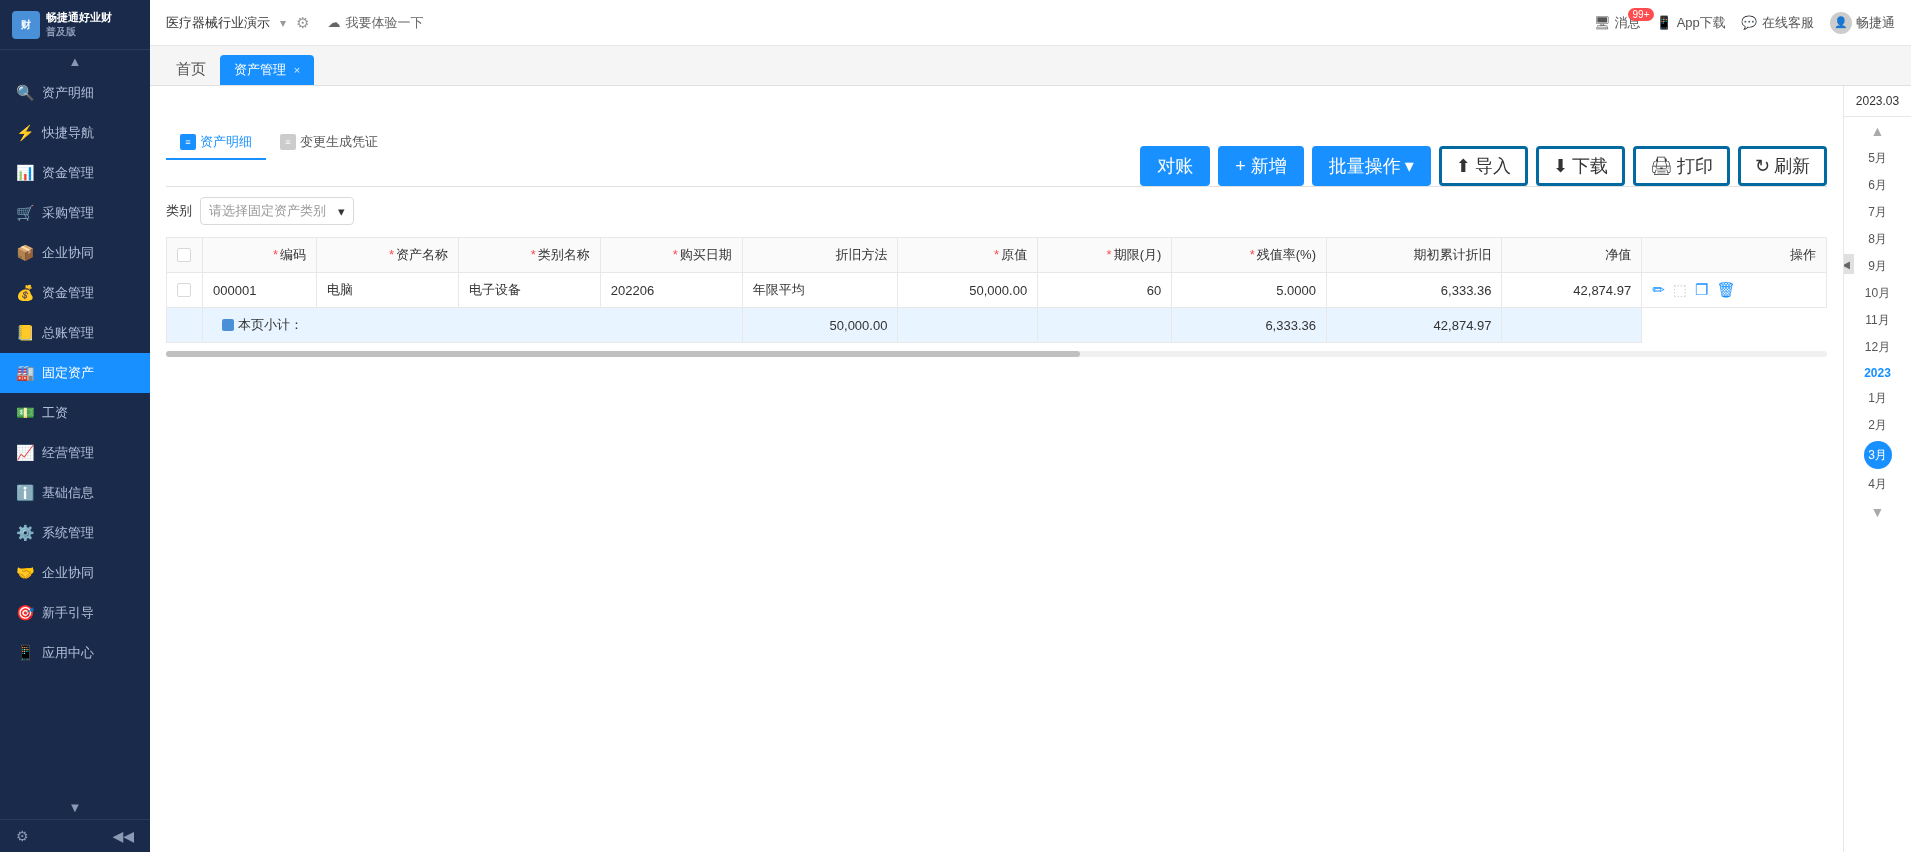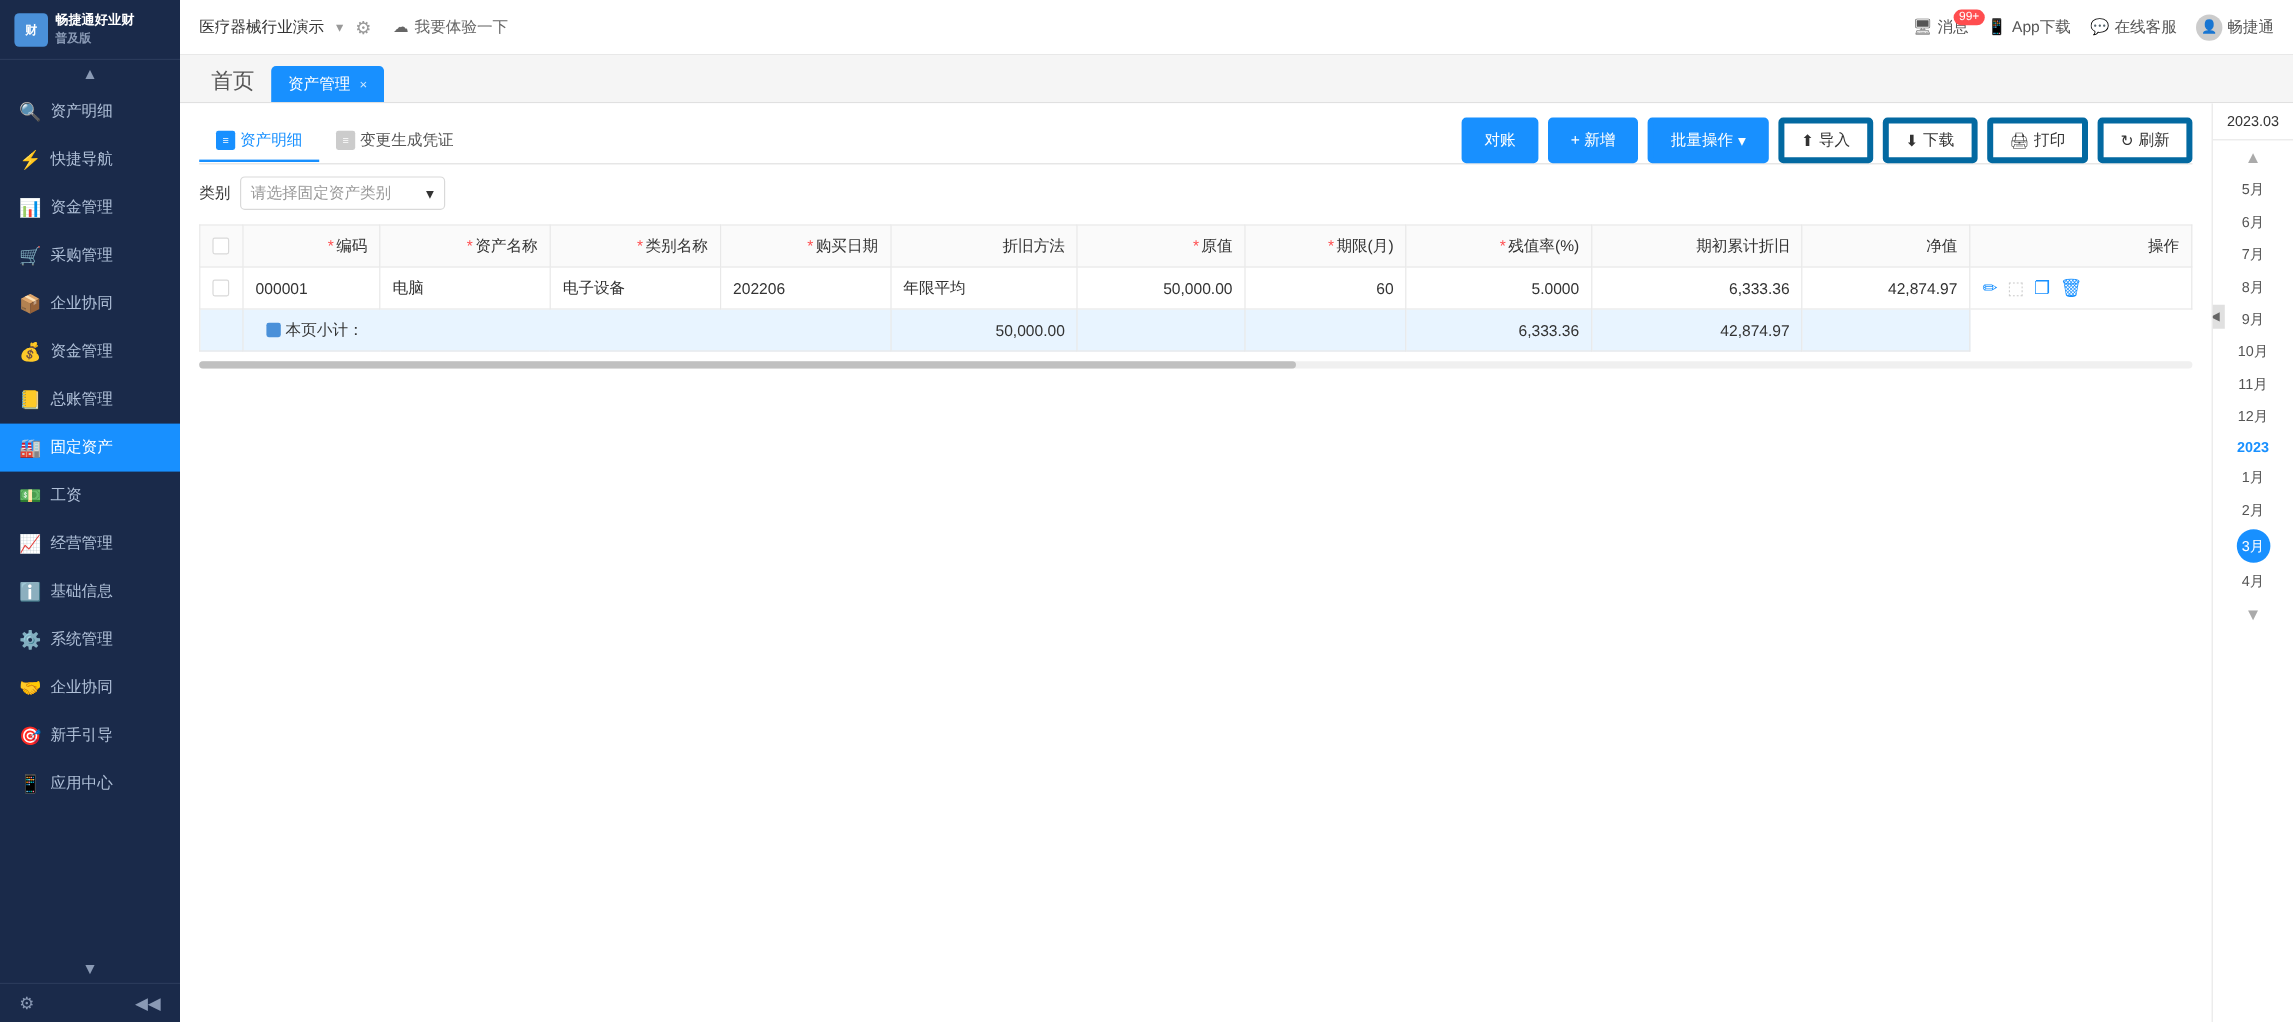--- a/index.html
+++ b/index.html
@@ -165,21 +165,21 @@
     }
     .tab-item-close {
       margin-left: 4px;
       font-size: 11px;
       opacity: 0.8;
     }
     .tab-home {
       color: #555;
       padding: 6px 10px;
       cursor: pointer;
-      font-size: 18px;
+      font-size: 15px;
     }
 
     
     .content {
       flex: 1;
       background: #fff;
       overflow: auto;
       display: flex;
       flex-direction: row;
     }
@@ -221,28 +221,29 @@
       justify-content: center;
       font-size: 9px;
       color: #fff;
     }
     .sub-tab-icon.gray {
       background: #ccc;
     }
     .btn {
       padding: 5px 14px;
       border-radius: 4px;
-      border: 5px solid #0369a1;
+      border: 3px solid #0369a1;
       background: #fff;
       cursor: pointer;
-      font-size: 13px;
+      font-size: 18px;
       color: #333;
       display: flex;
       align-items: center;
       gap: 4px;
+      margin-top: 48px;
     }
     .btn-primary {
       background: #1890ff;
       color: #fff;
       border-color: #1890ff;
     }
     .btn-success {
       background: #1890ff;
       color: #fff;
       border-color: #1890ff;
@@ -264,21 +265,21 @@
     .filter-select {
       border: 1px solid #d9d9d9;
       border-radius: 4px;
       padding: 4px 8px;
       font-size: 13px;
       background: #fff;
       color: #333;
       cursor: pointer;
       display: flex;
       align-items: center;
-      gap: 21px;
+      gap: 4px;
       min-width: 80px;
     }
 
     
     .data-table {
       width: 100%;
       border-collapse: collapse;
       font-size: 13px;
     }
     .data-table th {

